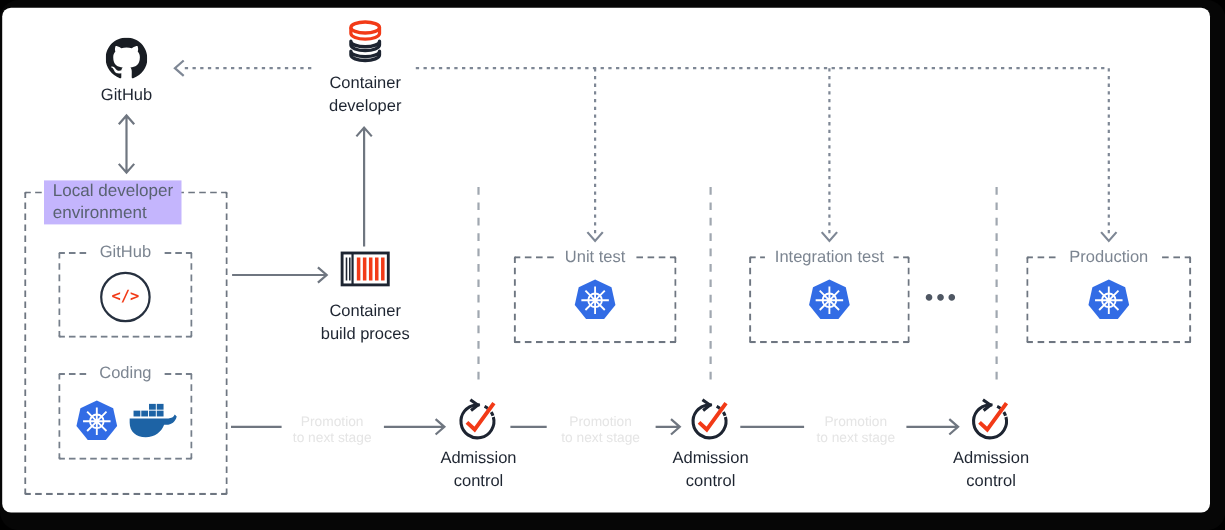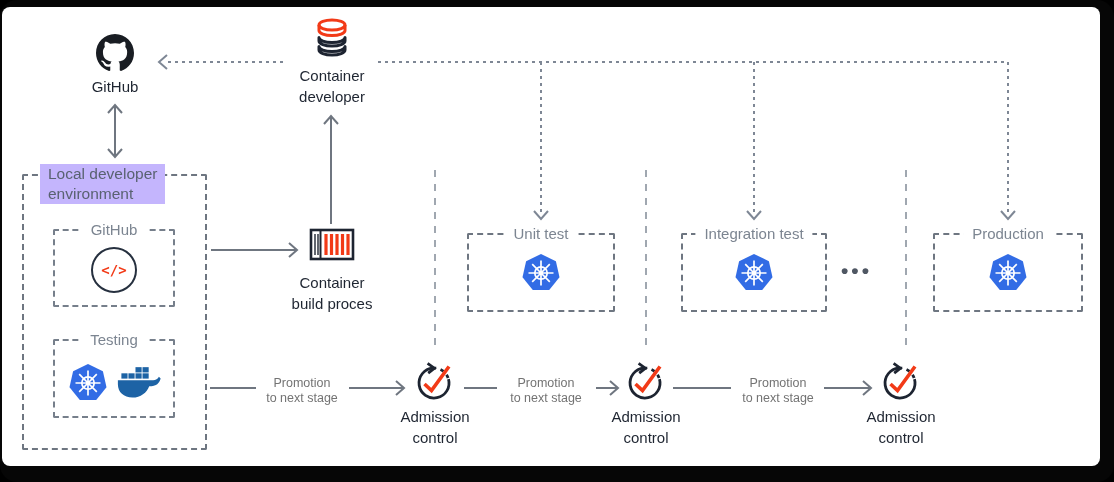--- a/index.html
+++ b/index.html
@@ -4,21 +4,21 @@
 <style>
   * { margin:0; padding:0; box-sizing:border-box; }
   html,body { width:1114px; height:482px; background:#000; font-family:"Liberation Sans", sans-serif; }
   .stage { position:absolute; left:0; top:0; width:1114px; height:482px; background:#060606; overflow:hidden;border-radius:17px; }
   .panel { position:absolute; left:2px; top:7px; width:1098px; height:459px; background:#ffffff; border-radius:8px; }
   .abs { position:absolute; }
   svg.connectors { position:absolute; left:0; top:0; width:1114px; height:482px; pointer-events:none; }
 
   .lbl-dark  { color:#1e2531; font-size:15px; line-height:21px; text-align:center; }
   .lbl-gray  { color:#7c8591; font-size:15px; line-height:20px; text-align:center; white-space:nowrap; }
-  .lbl-promo { color:#737373; font-size:12.5px; line-height:15px; text-align:center; white-space:nowrap; }
+  .lbl-promo { color:#e5e5e5; font-size:12.5px; line-height:15px; text-align:center; white-space:nowrap; }
 
   .dash-box   { position:absolute; border:2px dashed #6e7681; border-radius:2px; }
   .dash-box-light { position:absolute; border:2px dashed #767f8b; border-radius:2px; }
   .box-title  { position:absolute; top:-11px; left:50%; transform:translateX(-50%); background:#fff; padding:0 9px; }
   .env-title  { position:absolute; top:-12px; left:16px; background:#c4b5fd; padding:0 8px; color:#596271; font-weight:normal; font-size:15.5px; line-height:20px; }
 
   .code-circle { width:46px; height:46px; border:2.5px solid #26303f; border-radius:50%;
                  display:flex; align-items:center; justify-content:center; }
   .code-glyph  { color:#f23a17; font-family:"DejaVu Sans Mono", monospace; font-size:14px; font-weight:bold; letter-spacing:0px; }
 
@@ -148,21 +148,21 @@
     </div>
 
     <div class="dash-box-light" style="left:29px; top:53px; width:122px; height:78px;">
       <div class="box-title lbl-gray">GitHub</div>
       <div class="code-circle abs" style="left:36px; top:16px;">
         <span class="code-glyph">&lt;/&gt;</span>
       </div>
     </div>
 
     <div class="dash-box-light" style="left:29px; top:163px; width:122px; height:79px;">
-      <div class="box-title lbl-gray">Testing</div>
+      <div class="box-title lbl-gray">Coding</div>
       <div class="icon-row" style="left:13px; top:22px;">
         <svg style="width:40px; height:40px;">
             <use href="#sym-k8s"></use>
           </svg>
         <svg style="width:44px; height:34px;">
             <use href="#sym-docker"></use>
           </svg>
       </div>
     </div>
   </div>

